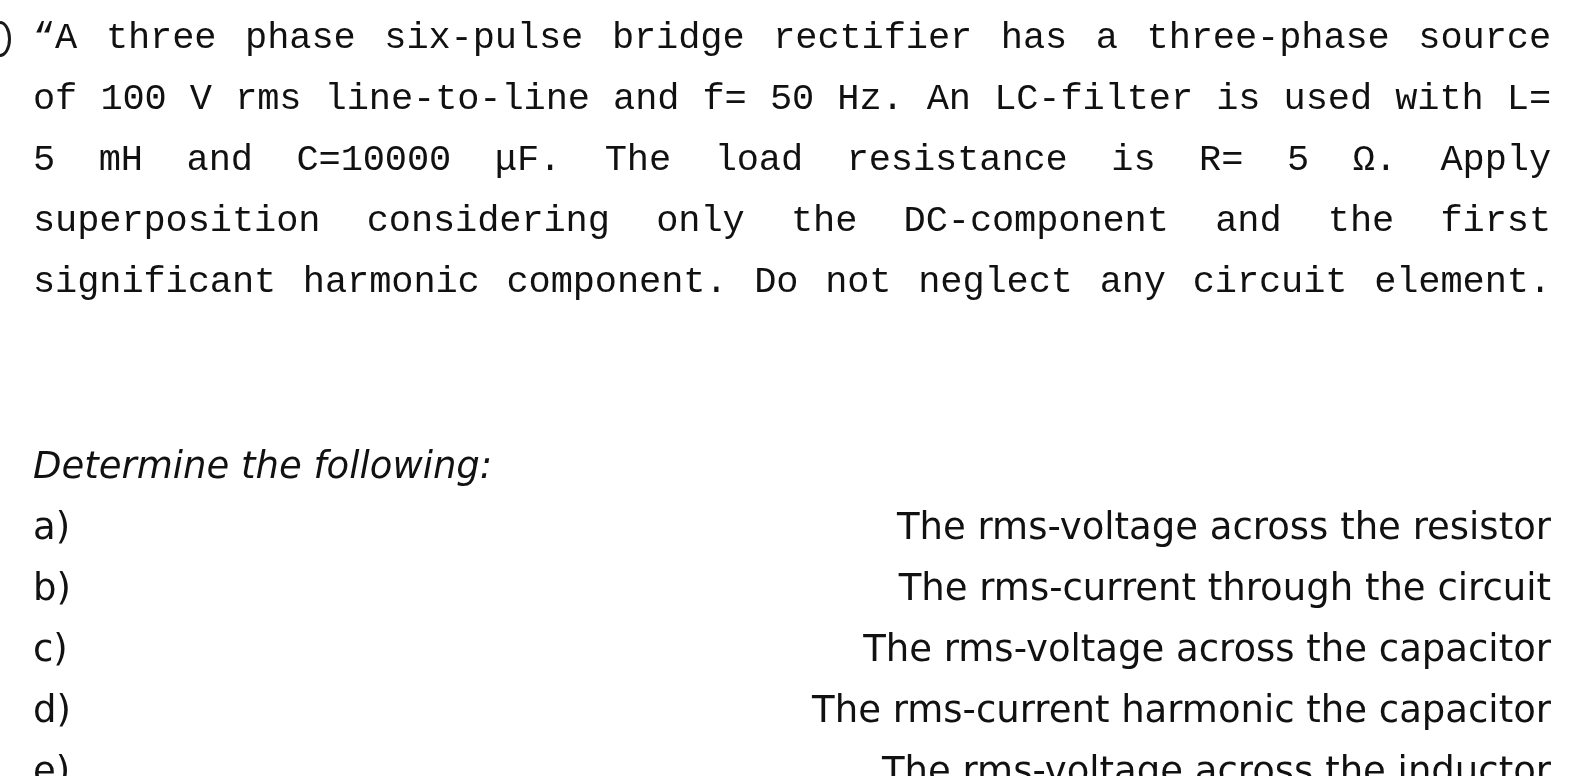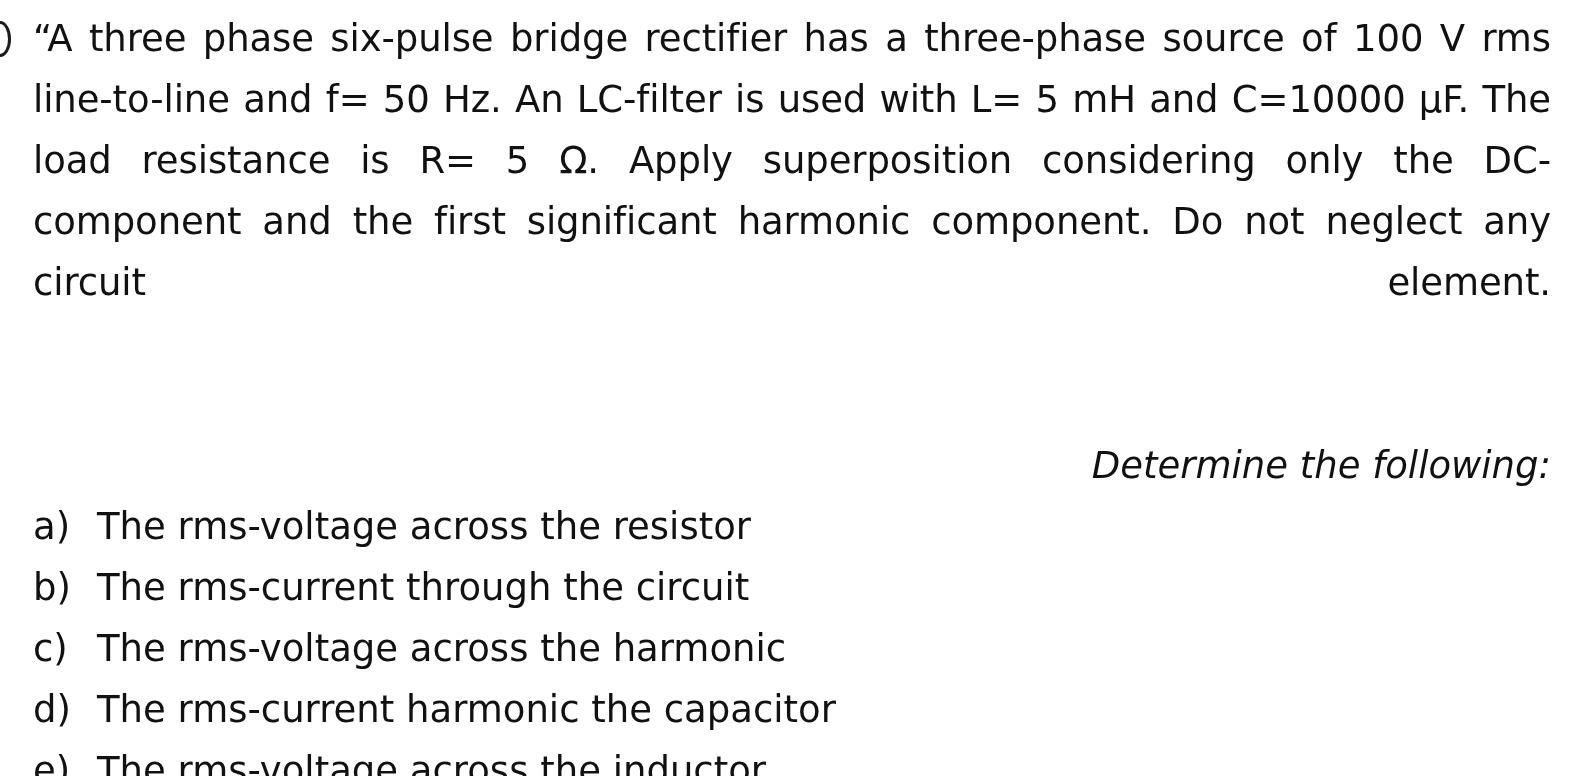--- a/index.html
+++ b/index.html
@@ -44,38 +44,38 @@
 
   .para {
     margin: 0;
     font-size: 37px;
     line-height: 61px;
     text-align: justify;
     text-justify: inter-word;
     letter-spacing: -0.1px;
     word-spacing: 0px;
     color: #111111;
+    font-family: Liberation Mono, monospace;
   }
   .para::after {
     content: "";
     display: inline-block;
     width: 100%;
   }
 
   .spacer-line {
     height: 61px;
   }
 
   .determine {
     margin: 0;
     font-size: 37px;
     line-height: 61px;
     font-style: italic;
     color: #111111;
-    text-align: right;
   }
 
   .answer-list {
     margin: 0;
     padding: 0;
     list-style: none;
   }
   .answer-row {
     display: flex;
     align-items: baseline;
@@ -85,20 +85,21 @@
     color: #111111;
   }
   .answer-marker {
     width: 64px;
     flex: 0 0 64px;
     text-align: left;
   }
   .answer-text {
     flex: 1 1 auto;
     white-space: nowrap;
+    text-align: right;
   }
 </style>
 </head>
 <body>
 
 <div id="page">
 
   <span class="bullet-clip"></span>
 
   <div class="question-block">
@@ -113,21 +114,21 @@
       <li class="answer-row">
         <span class="answer-marker">a)</span>
         <span class="answer-text">The rms-voltage across the resistor</span>
       </li>
       <li class="answer-row">
         <span class="answer-marker">b)</span>
         <span class="answer-text">The rms-current through the circuit</span>
       </li>
       <li class="answer-row">
         <span class="answer-marker">c)</span>
-        <span class="answer-text">The rms-voltage across the harmonic</span>
+        <span class="answer-text">The rms-voltage across the capacitor</span>
       </li>
       <li class="answer-row">
         <span class="answer-marker">d)</span>
         <span class="answer-text">The rms-current harmonic the capacitor</span>
       </li>
       <li class="answer-row">
         <span class="answer-marker">e)</span>
         <span class="answer-text">The rms-voltage across the inductor</span>
       </li>
 

